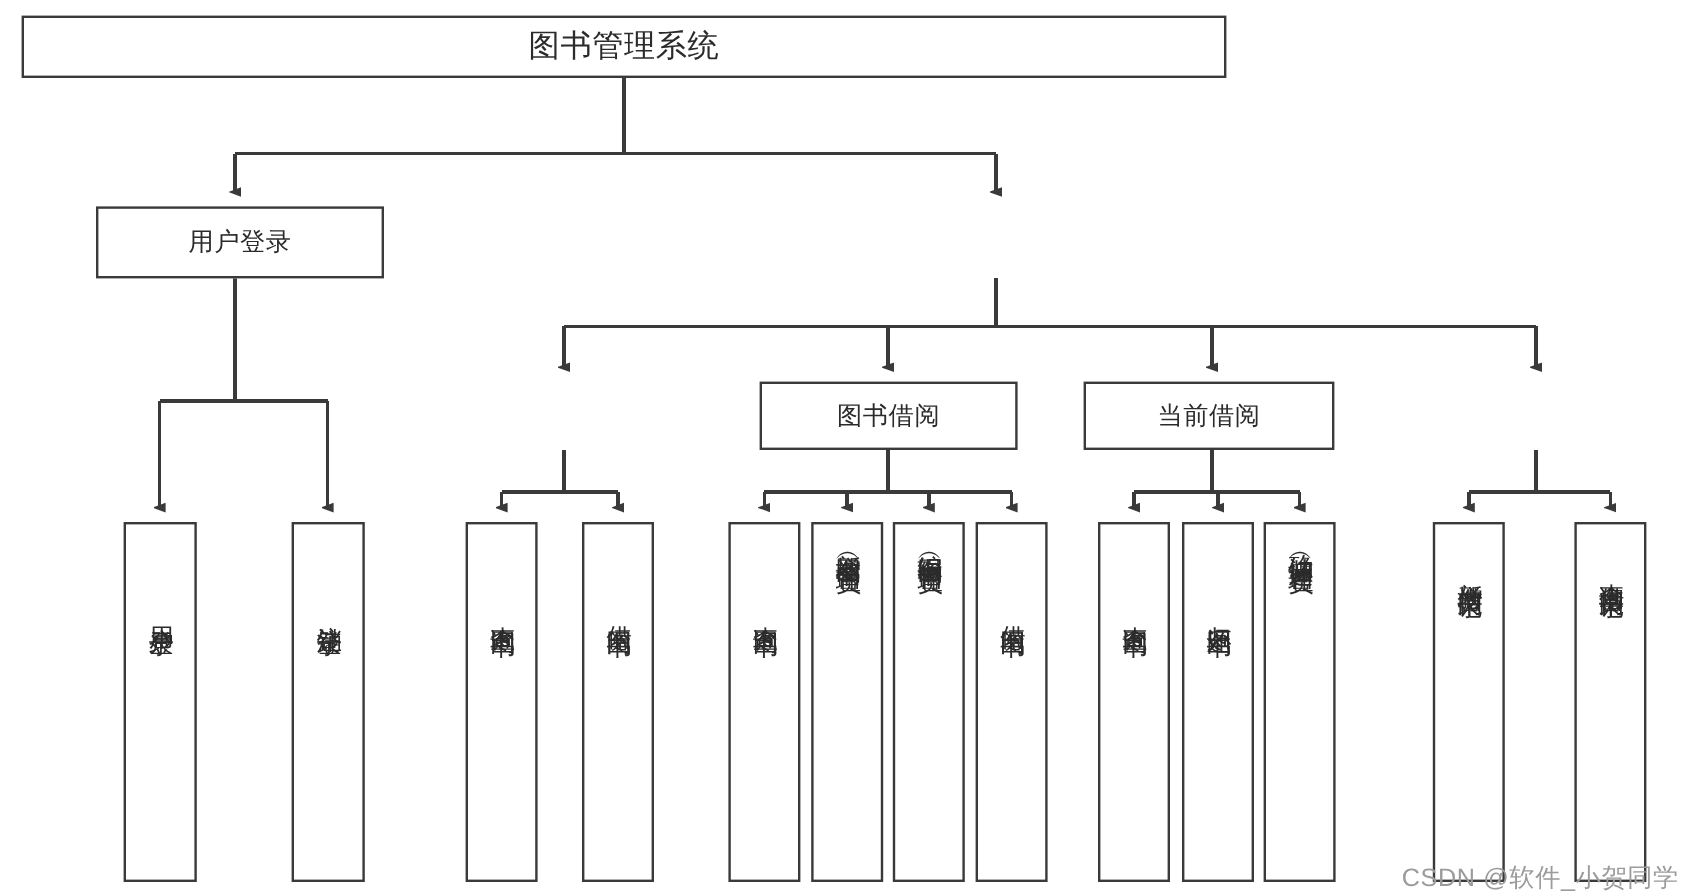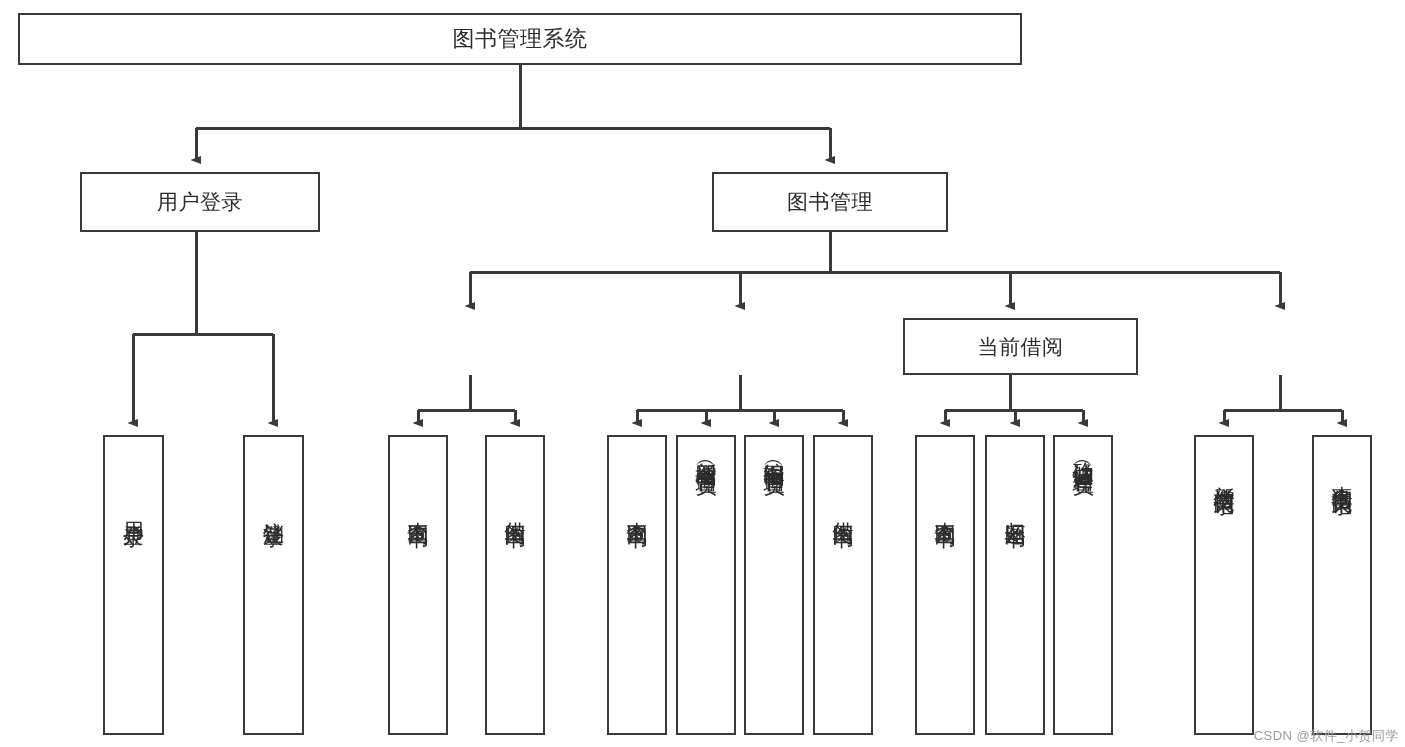--- a/index.html
+++ b/index.html
@@ -26,37 +26,37 @@
   }
   .node .lbl{
     display:block;
     text-align:center;
     line-height:1.22;
     letter-spacing:0.5px;
     white-space:pre;
   }
   
   .h .lbl{writing-mode:horizontal-tb;font-size:21px;}
-  #n-root .lbl{font-size:22px;text-align:right;}
+  #n-root .lbl{font-size:26px;text-align:right;}
 
   
   .v{align-items:flex-start;justify-content:center;padding-top:6px;}
   .v .lbl{
     writing-mode:vertical-rl;
     text-orientation:upright;
     font-size:21px;
     line-height:1.05;
     letter-spacing:2px;
   }
   .v.tall .lbl{font-size:21px;}
 
   #watermark{
     position:absolute;
     right:6px;bottom:2px;
-    font-size:13px;
+    font-size:21px;
     color:#9b9b9b;
     white-space:nowrap;
     letter-spacing:0.5px;
   }
 </style>
 </head>
 <body>
 
 <div id="canvas">
 
@@ -110,25 +110,25 @@
     </g>
   </svg>
 
   <div class="node h" id="n-root" style="left:18px;top:13px;width:1004px;height:52px;">
     <span class="lbl">图书管理系统</span>
   </div>
 
   <div class="node h" style="left:80px;top:172px;width:240px;height:60px;">
     <span class="lbl">用户登录</span>
   </div>
-  <div class="node h" style="left:712px;top:172px;width:236px;height:60px;">
-    <span class="lbl">图书管理</span>
+
+  <div class="node h" style="left:633px;top:318px;width:215px;height:57px;">
+    <span class="lbl">图书借阅</span>
   </div>
-
-  <div class="node h" style="left:903px;top:318px;width:235px;height:57px;">
+  <div class="node h" style="left:903px;top:318px;width:209px;height:57px;">
     <span class="lbl">当前借阅</span>
   </div>
 
   <div class="node v" style="left:103px;top:435px;width:61px;height:300px;padding-top:68px;">
     <span class="lbl">用户登录</span>
   </div>
   <div class="node v" style="left:243px;top:435px;width:61px;height:300px;padding-top:68px;">
     <span class="lbl">注销登录</span>
   </div>
 

